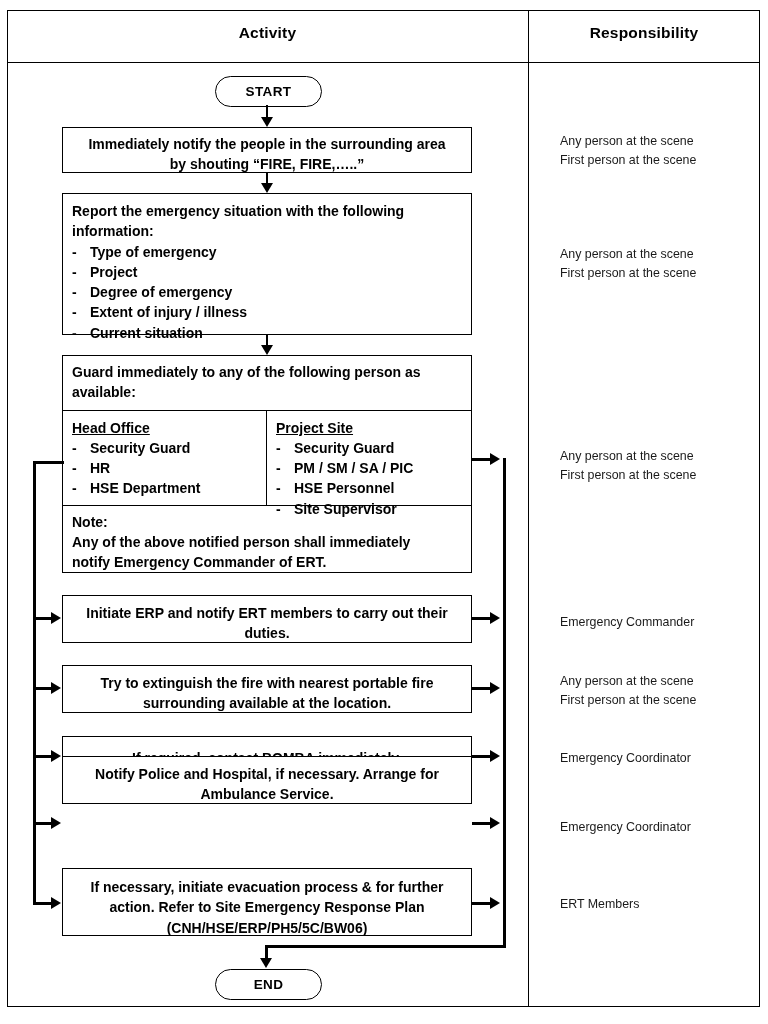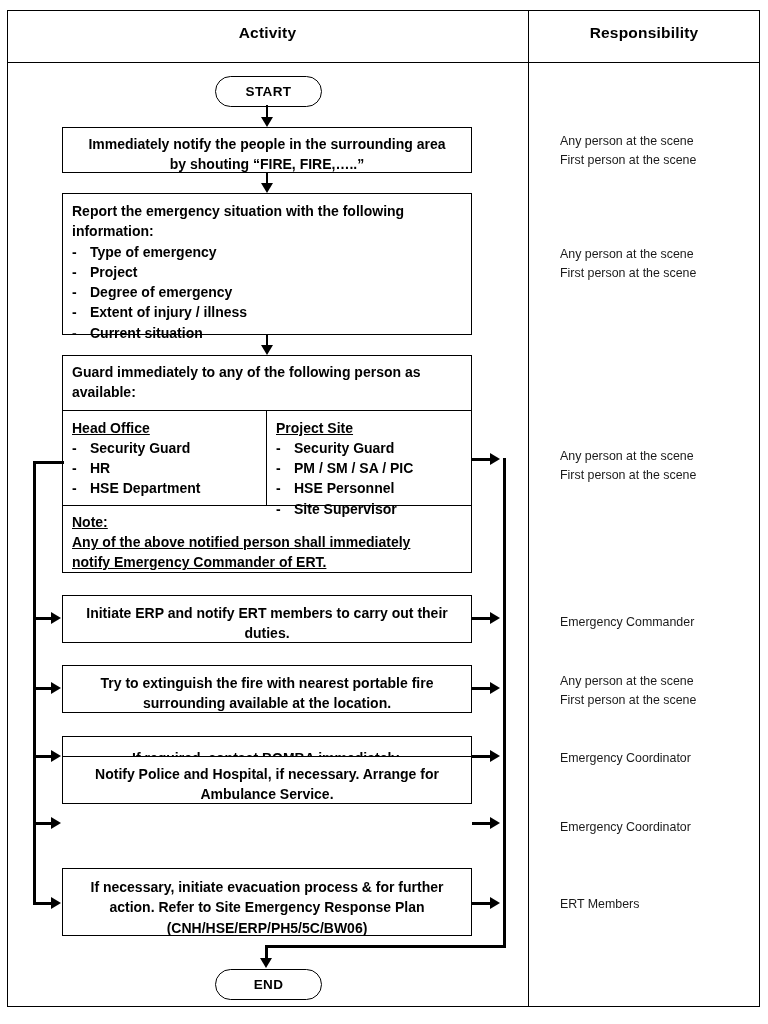--- a/index.html
+++ b/index.html
@@ -197,21 +197,21 @@
             <span>HSE Personnel</span>
           </div>
         <div class="li">
             <span class="dash">-</span>
             <span>Site Supervisor</span>
           </div>
       </div>
     </div>
 
     <div class="sep-h"></div>
-    <div class="inner lft" style="padding:6px 9px 6px 9px;text-decoration:underline;">
+    <div class="inner lft" style="padding:6px 9px 6px 9px;">
       <div>Note:</div>
       <div>Any of the above notified person shall immediately</div>
       <div>
         <span>notify </span><span style="font-weight:bold;">Emergency Commander</span><span> of ERT.</span>
       </div>
     </div>
   </div>
 
   <div class="box" style="left:62px;top:595px;width:410px;height:48px;">
     <div class="inner ctr" style="padding-top:7px;">

